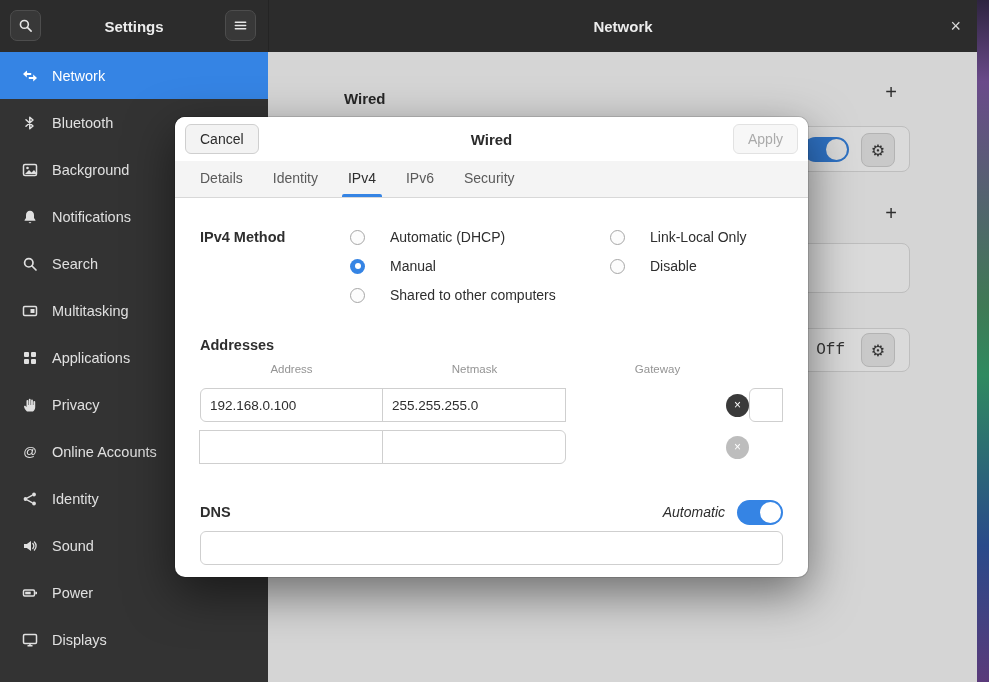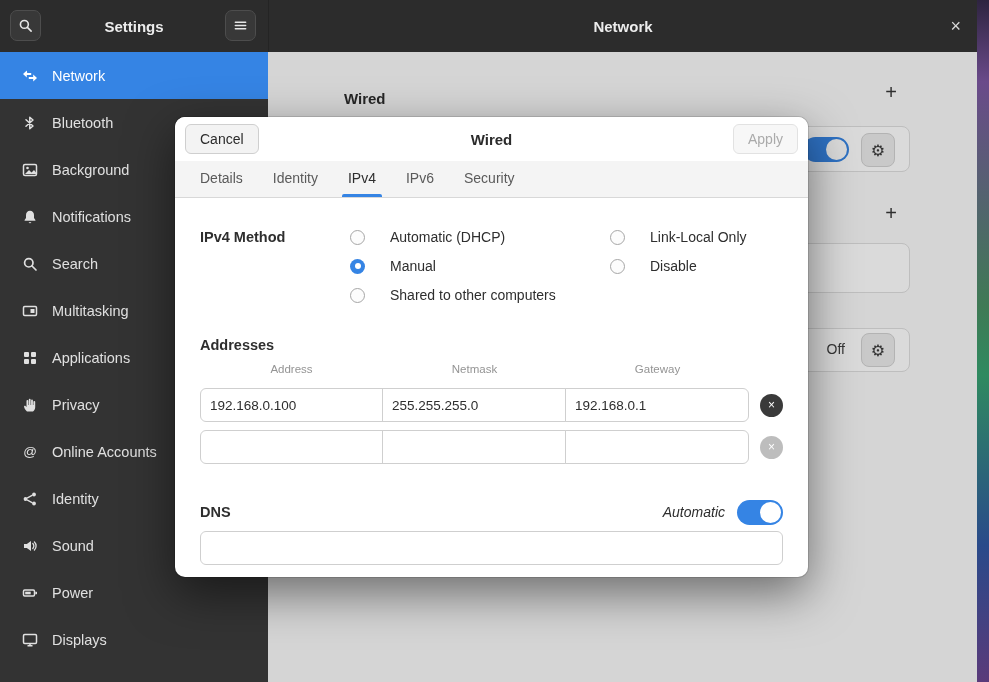--- a/index.html
+++ b/index.html
@@ -33,21 +33,21 @@
   .card{position:absolute;background:#ffffff;border:1px solid #dedede;border-radius:8px;box-sizing:border-box;}
   .card1{left:62px;top:74px;width:580px;height:46px;}
   .card2{left:62px;top:191px;width:580px;height:50px;}
   .card3{left:62px;top:276px;width:580px;height:44px;}
   .toggle{width:46px;height:25px;border-radius:13px;background:#3584e4;position:relative;flex:none;}
   .toggle::after{content:"";position:absolute;width:21px;height:21px;border-radius:50%;background:#fff;top:2px;right:2px;}
   .card-toggle{position:absolute;right:60px;top:10px;}
   .gear-btn{position:absolute;right:14px;top:6px;width:34px;height:34px;border-radius:8px;background:#ebebeb;border:1px solid #d2d2d2;
     display:flex;align-items:center;justify-content:center;font-size:16px;color:#3a3a3a;box-sizing:border-box;}
   .card3 .gear-btn{top:4px;}
-  .off-label{position:absolute;right:64px;top:12px;font-size:14px;color:#3d3d3d;}
+  .off-label{position:absolute;right:64px;top:12px;font-size:16px;color:#3d3d3d;font-family:Liberation Mono, monospace;}
   .dim{position:absolute;inset:0;background:rgba(10,10,10,0.15);}
   
   .dialog{position:absolute;left:175px;top:117px;width:633px;height:460px;background:#ffffff;border-radius:10px;z-index:20;
     box-shadow:0 16px 48px rgba(0,0,0,0.5),0 0 0 1px rgba(0,0,0,0.12);display:flex;flex-direction:column;overflow:hidden;}
   .dlg-header{height:44px;flex:none;position:relative;display:flex;align-items:center;background:#fff;}
   .dlg-title{position:absolute;left:0;right:0;text-align:center;font-weight:700;font-size:15px;color:#2b2b2b;pointer-events:none;}
   .dlg-btn{position:absolute;top:7px;height:30px;padding:0 14px;border-radius:6px;font-size:14px;box-sizing:border-box;
     border:1px solid #cfcfcf;background:#f3f3f3;color:#2b2b2b;font-family:inherit;}
   .dlg-cancel{left:10px;}
   .dlg-apply{right:10px;color:#aaaaaa;border-color:#e2e2e2;background:#f7f7f7;}
@@ -327,21 +327,20 @@
       </div>
 
       <div class="addr-title">Addresses</div>
       <div class="addr-grid">
           <div class="col-h">Address</div>
           <div class="col-h">Netmask</div>
           <div class="col-h">Gateway</div>
           <div class="col-h"></div>
           <input class="cell c1" value="192.168.0.100" style="">
           <input class="cell" value="255.255.255.0" style="">
-          <input class="cell c3" value="192.168.0.1" style="">
           <div class="del-cell">
             <button class="del-btn">×</button>
           </div>
           <input class="cell c1" value="" style="">
           <input class="cell" value="" style="">
           <input class="cell c3" value="" style="">
           <div class="del-cell">
             <button class="del-btn disabled">×</button>
           </div>
         </div>

